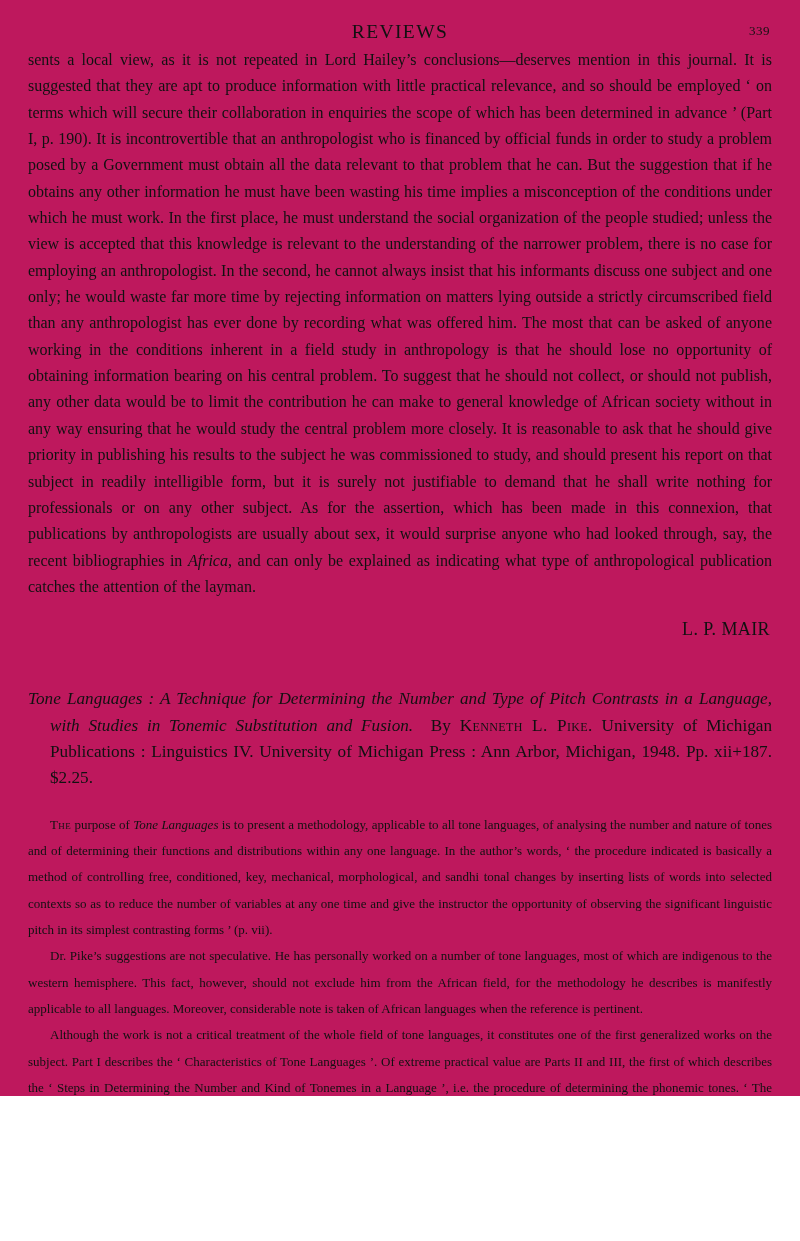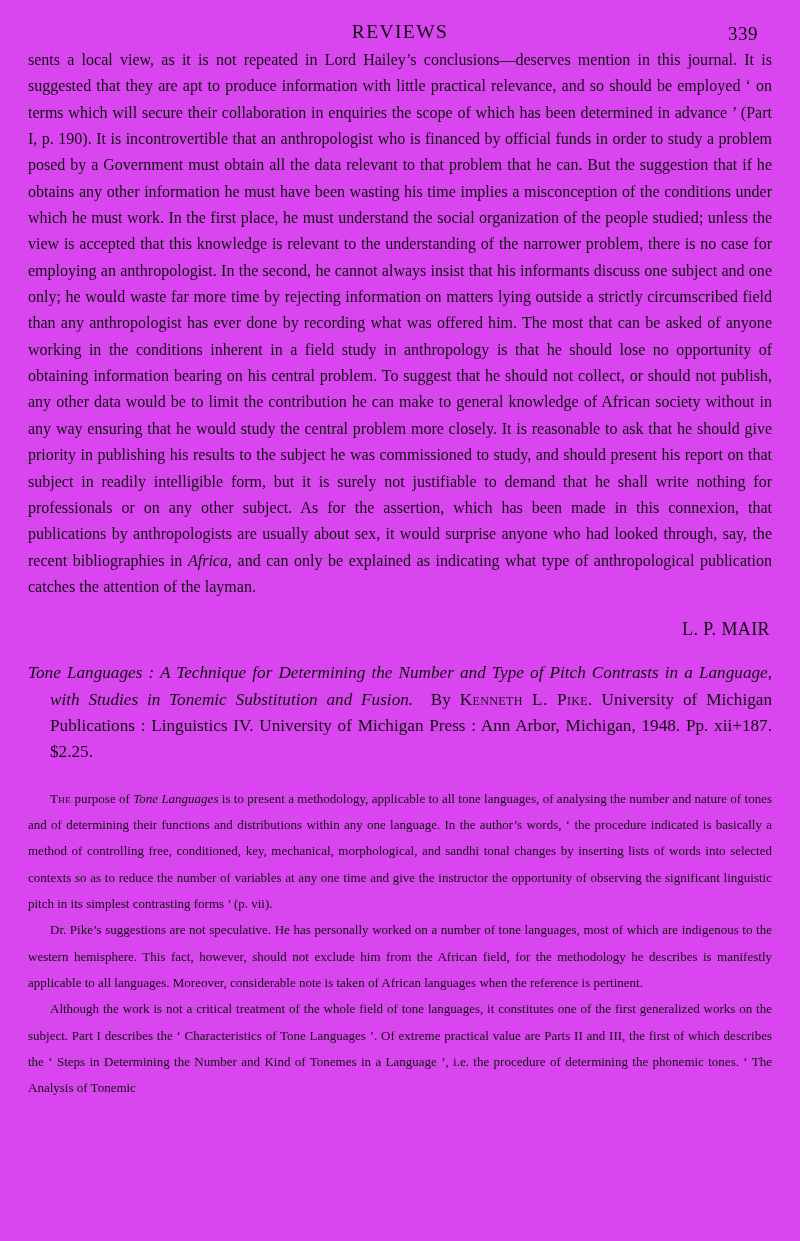--- a/index.html
+++ b/index.html
@@ -8,23 +8,23 @@
     padding: 0;
     background: #ffffff;
   }
   body {
     font-family: "Liberation Serif", "DejaVu Serif", serif;
     color: #111111;
   }
   .page {
     position: relative;
     width: 800px;
-    height: 1241px;
+    height: 1096px;
     margin: 0 auto;
-    background: #d946ef;
+    background: #be185d;
     overflow: hidden;
     box-sizing: border-box;
     padding-left: 37px;
   }
   .content {
     position: absolute;
     left: 28px;
     top: 0;
     width: 744px;
   }
@@ -40,23 +40,23 @@
     right: 0;
     top: 22px;
     text-align: center;
     font-size: 19.5px;
     letter-spacing: 1.4px;
     font-weight: 400;
     line-height: 1;
   }
   .folio {
     position: absolute;
-    right: 14px;
+    right: 2px;
     top: 24px;
-    font-size: 19px;
+    font-size: 13px;
     letter-spacing: 0.5px;
     line-height: 1;
   }
 
   
   .body-text {
     font-size: 16px;
     line-height: 26.35px;
     text-align: justify;
     text-justify: inter-word;
@@ -81,21 +81,21 @@
     text-align: right;
     font-size: 18px;
     line-height: 26px;
     margin-top: 16px;
     padding-right: 2px;
     letter-spacing: 0.5px;
   }
 
   
   .review-block {
-    margin-top: 18px;
+    margin-top: 44px;
   }
   .citation {
     font-size: 17.2px;
     line-height: 26.35px;
     text-align: justify;
     text-justify: inter-word;
     margin: 0;
     padding-left: 22px;
     text-indent: -22px;
   }

